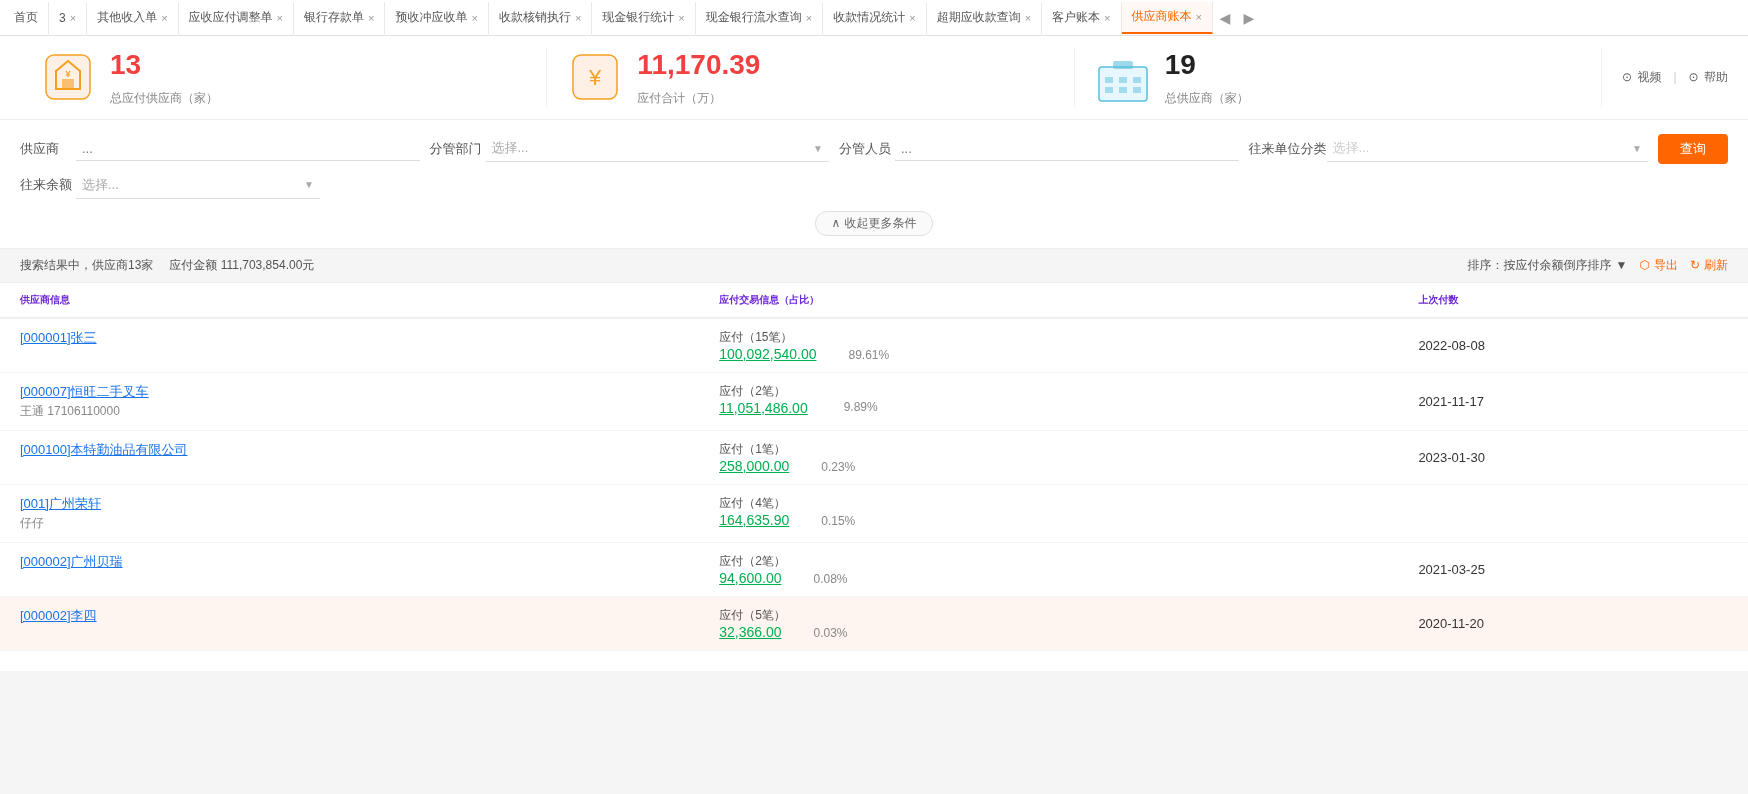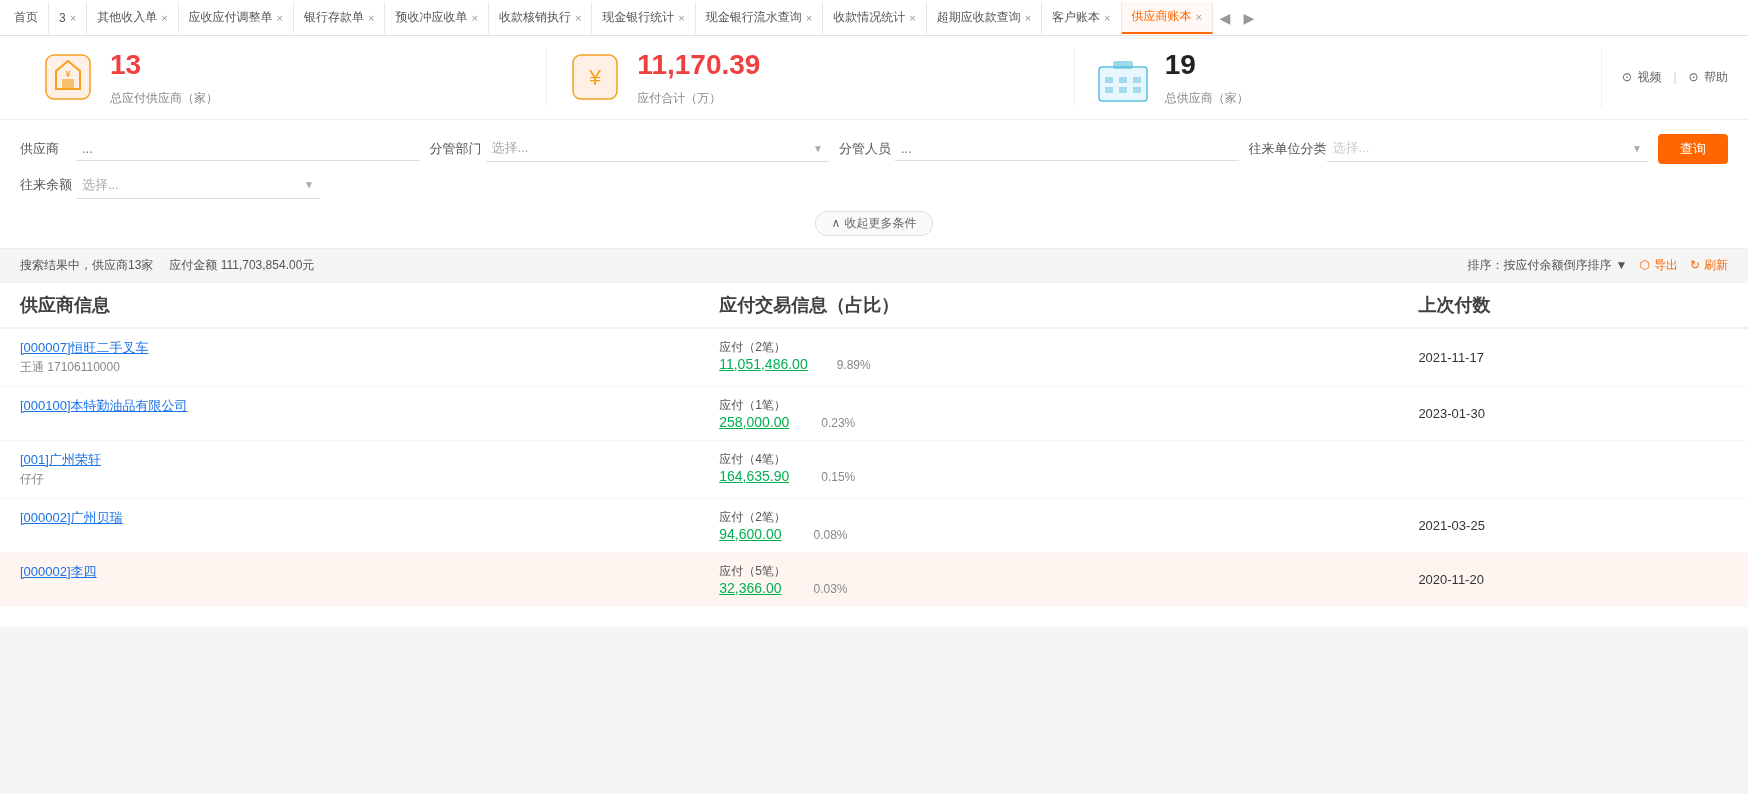--- a/index.html
+++ b/index.html
@@ -208,23 +208,23 @@
     .data-table {
       width: 100%;
       border-collapse: collapse;
     }
     .data-table thead tr {
       background: #fff;
       border-bottom: 2px solid #f0f0f0;
     }
     .data-table thead th {
       padding: 10px 20px;
-      font-size: 18px;
+      font-size: 10px;
       font-weight: 600;
-      color: #404040;
+      color: #6d28d9;
       text-align: left;
     }
     .data-table tbody tr {
       border-bottom: 1px solid #f5f5f5;
       background: #fff;
     }
     .data-table tbody tr:last-child {
       background: #fff5f0;
     }
     .data-table tbody td {
@@ -449,28 +449,41 @@
 <div class="table-container">
   <table class="data-table">
     <thead>
       <tr>
         <th style="width:40%;">供应商信息</th>
         <th style="width:40%;">应付交易信息（占比）</th>
         <th style="width:20%;">上次付数</th>
       </tr>
     </thead>
     <tbody id="table-body">
+    <tr>
+          <td>
+            <div class="supplier-link">[000001]张三</div>
+          </td>
+          <td>
+            <div class="payable-label">应付（15笔）</div>
+            <div style="display: flex; align-items: baseline; gap: 12px;">
+              <span class="payable-amount">100,092,540.00</span>
+              <span class="payable-percent">89.61%</span>
+            </div>
+          </td>
+          <td style="vertical-align: middle;">2022-08-08</td>
+        </tr>
         <tr>
           <td>
             <div class="supplier-link">[000007]恒旺二手叉车</div>
             <div class="supplier-contact">王通  17106110000</div>
           </td>
           <td>
             <div class="payable-label">应付（2笔）</div>
-            <div style="display: flex; align-items: flex-end; gap: 9px;">
+            <div style="display: flex; align-items: flex-start; gap: 16px;">
               <span class="payable-amount">11,051,486.00</span>
               <span class="payable-percent">9.89%</span>
             </div>
           </td>
           <td style="vertical-align: middle;">2021-11-17</td>
         </tr>
         <tr>
           <td>
             <div class="supplier-link">[000100]本特勤油品有限公司</div>
           </td>

